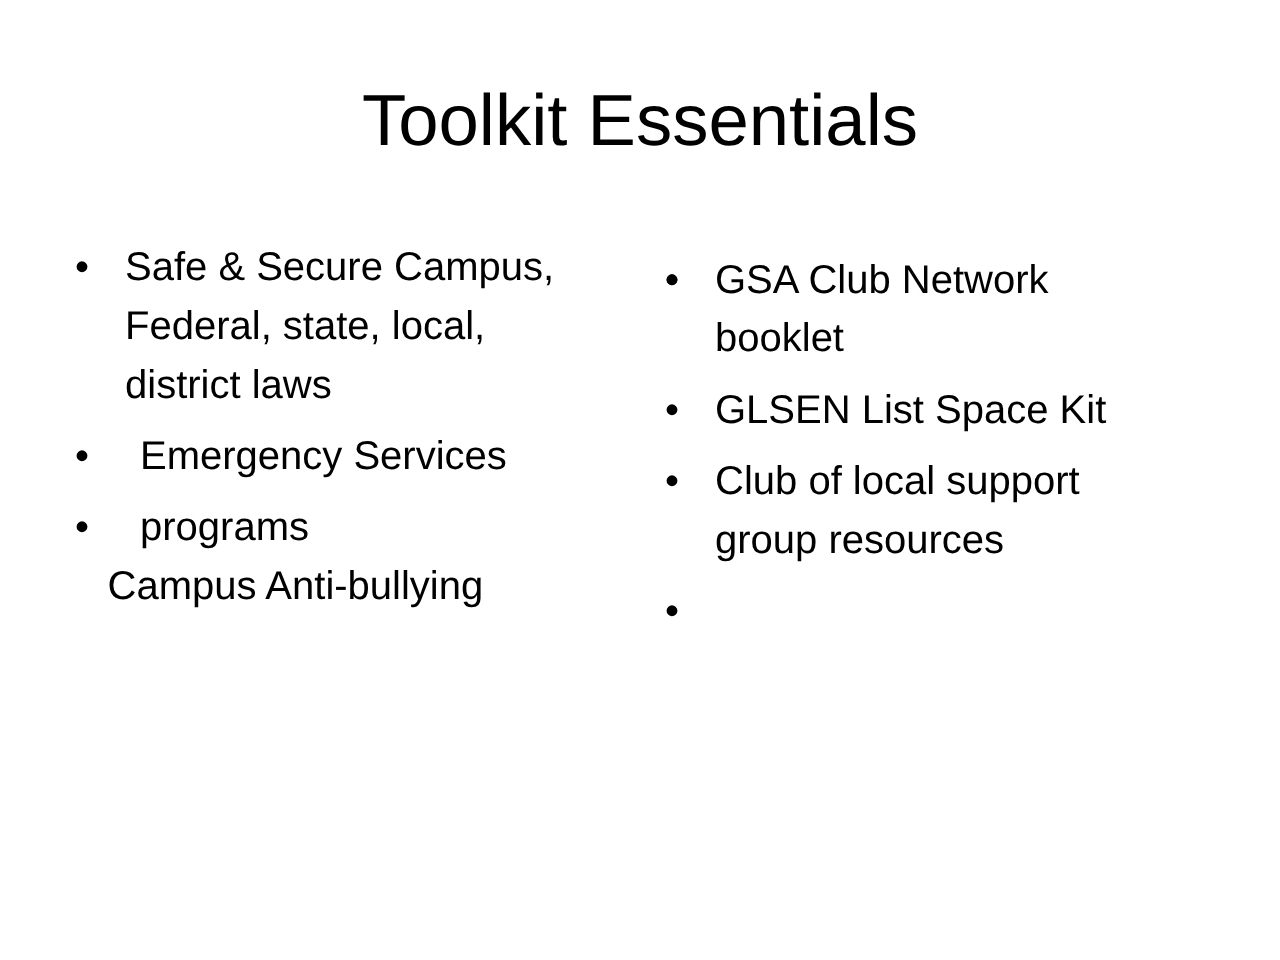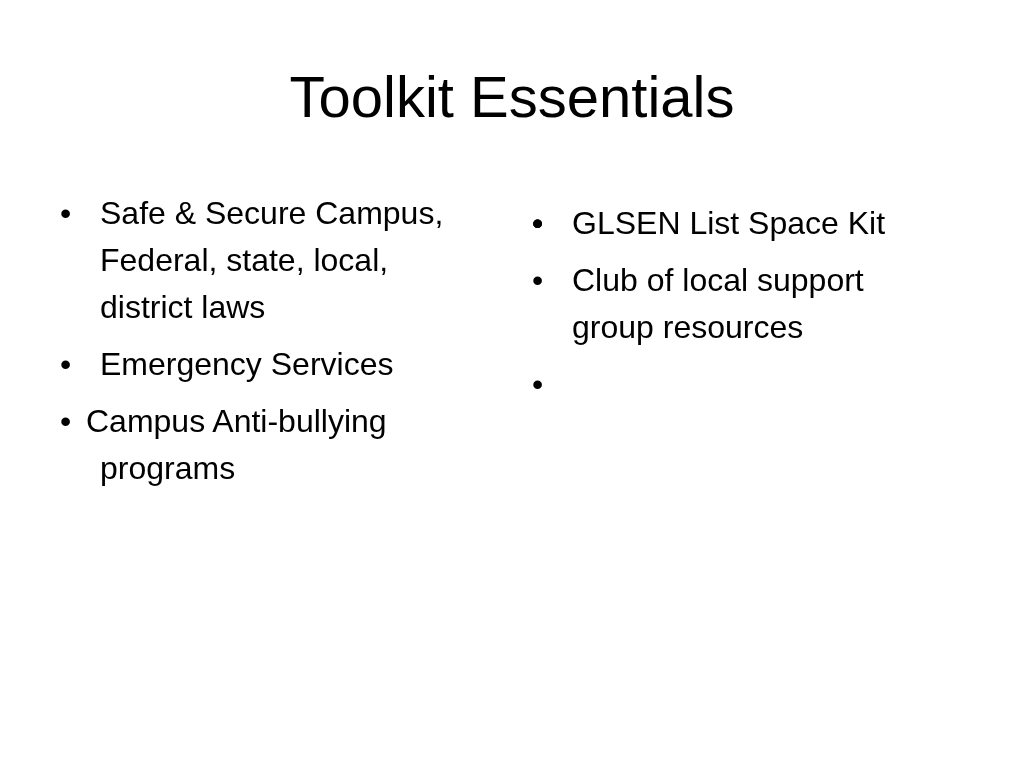--- a/index.html
+++ b/index.html
@@ -55,53 +55,54 @@
     ul.bullets li.tight {
       padding-left: 42px;
     }
     ul.bullets li.tight .bullet {
       left: 2px;
     }
     ul.bullets li.tight .first {
       margin-left: -14px;
     }
     .italic { font-style: italic; display: block; }
-    .line { display: block; }
+    .line { display: block; margin-left: 12px; }
   </style>
 </head>
 <body>
 
 <div class="slide">
   <h1 class="title">Toolkit Essentials</h1>
 
   <div class="col left">
     <ul class="bullets">
       <li>
         <span class="bullet">•</span>
         <span>Safe &amp; Secure Campus, Federal, state, local, district laws</span>
       </li>
       <li>
         <span class="bullet">•</span>
         <span class="line">Emergency Services</span>
       </li>
       <li class="tight">
         <span class="bullet">•</span>
+        <span class="line">programs</span>
         <span class="line first">Campus Anti-bullying</span>
-        <span class="line">programs</span>
       </li>
     </ul>
   </div>
 
   <div class="col right">
     <ul class="bullets">
       <li>
         <span class="bullet">•</span>
       </li>
       <li>
         <span class="bullet">•</span>
+        <span>GSA Club Network booklet</span>
       </li>
       <li>
         <span class="bullet">•</span>
         <span>GLSEN List Space Kit</span>
       </li>
       <li>
         <span class="bullet">•</span>
         <span>Club of local support group resources</span>
       </li>
       <li>

